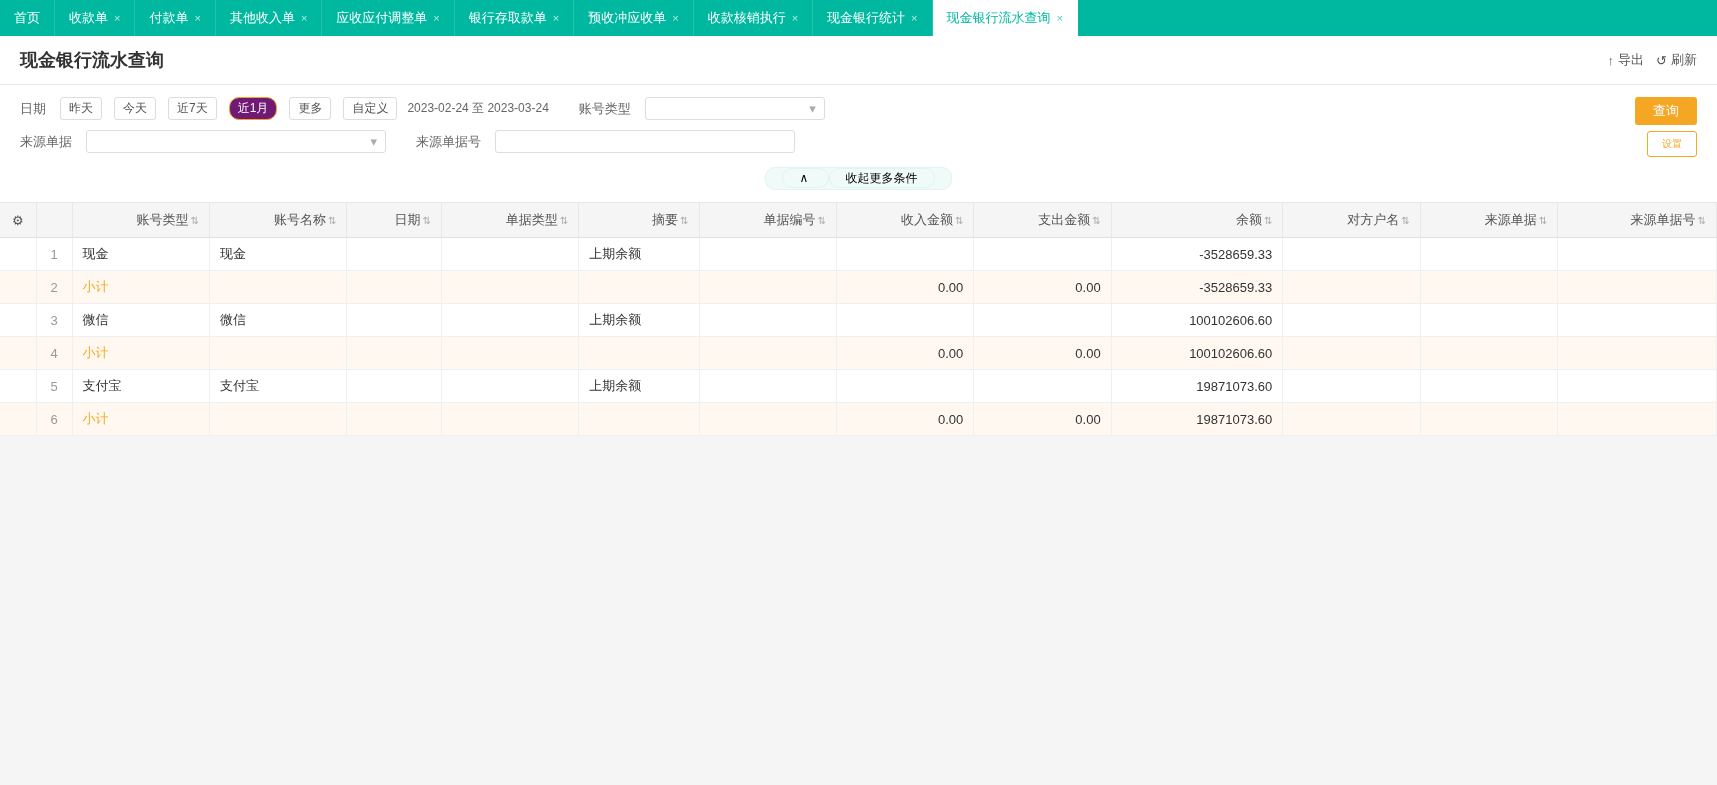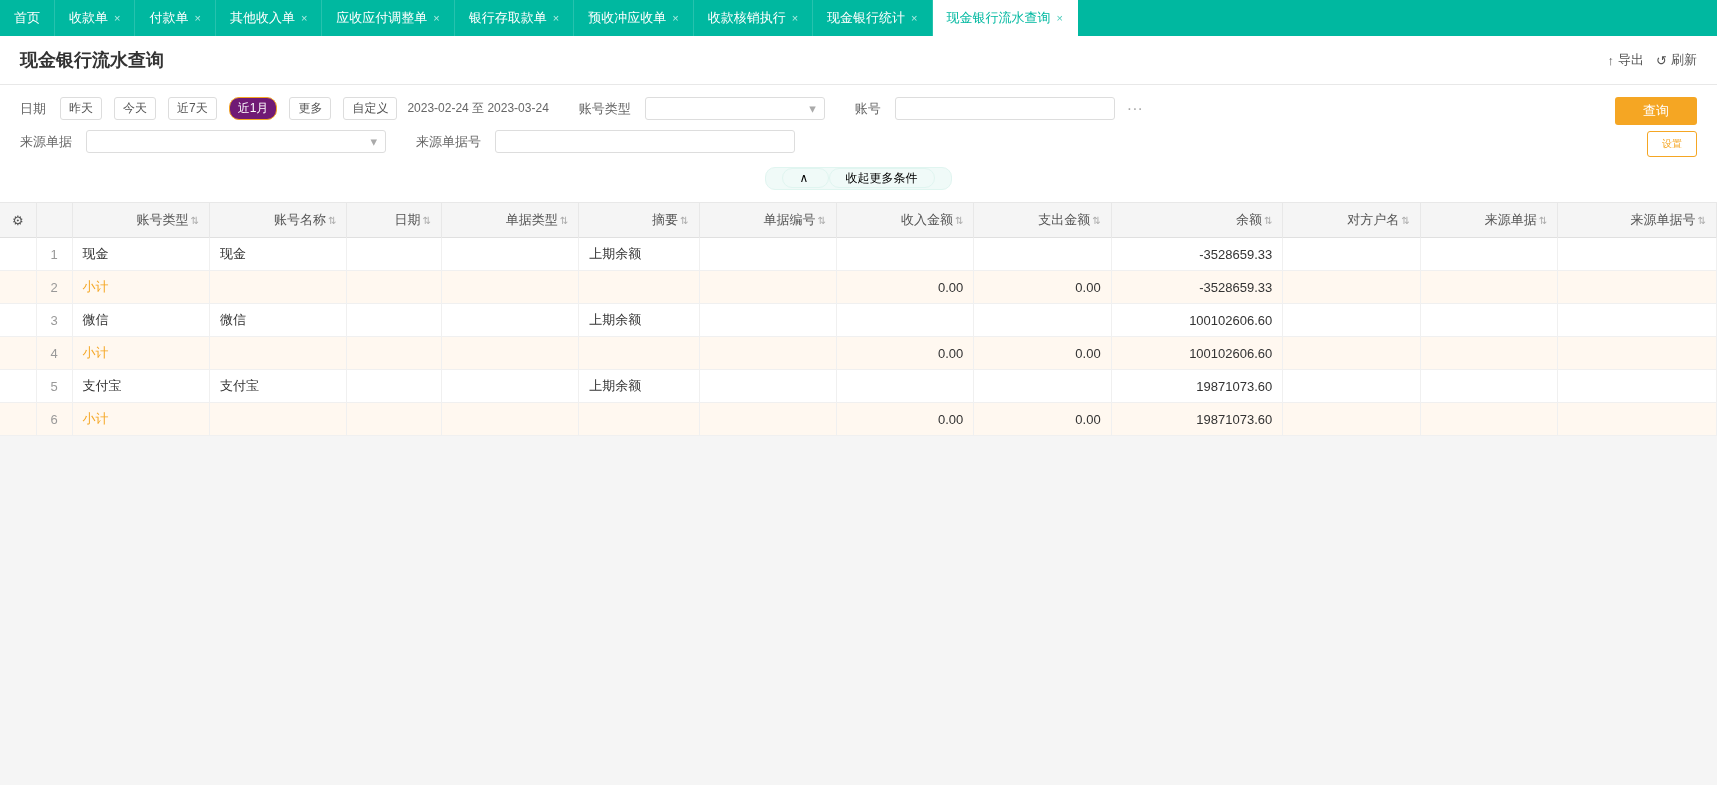--- a/index.html
+++ b/index.html
@@ -147,21 +147,21 @@
       color: #aaa;
       cursor: pointer;
       font-size: 16px;
       margin-left: 8px;
     }
     .query-btn {
       background: #f5a623;
       color: #fff;
       border: none;
       border-radius: 3px;
-      padding: 5px 28px;
+      padding: 5px 18px;
       cursor: pointer;
       font-size: 13px;
       white-space: nowrap;
     }
     .settings-btn {
       background: #fff;
       color: #f5a623;
       border: 1px solid #f5a623;
       border-radius: 3px;
       padding: 5px 14px;
@@ -335,27 +335,20 @@
         </div>
 
         <div class="filter-item" style="margin-right:30px;">
           <span class="filter-label">账号类型</span>
           <div class="filter-select" style="min-width:180px;">
             <span style="color:#999;font-size:13px;"></span>
             <span class="arrow">▾</span>
           </div>
         </div>
 
-        <div class="filter-item">
-          <span class="filter-label">账号</span>
-          <div style="display:flex;align-items:center;gap:4px;">
-            <input class="filter-input" style="min-width: 220px;">
-            <span class="more-dots">···</span>
-          </div>
-        </div>
       </div>
 
       <div class="filter-row">
         <div class="filter-item" style="margin-right:30px;">
           <span class="filter-label">来源单据</span>
           <div class="filter-select" style="min-width:300px;">
             <span></span>
             <span class="arrow">▾</span>
           </div>
         </div>

